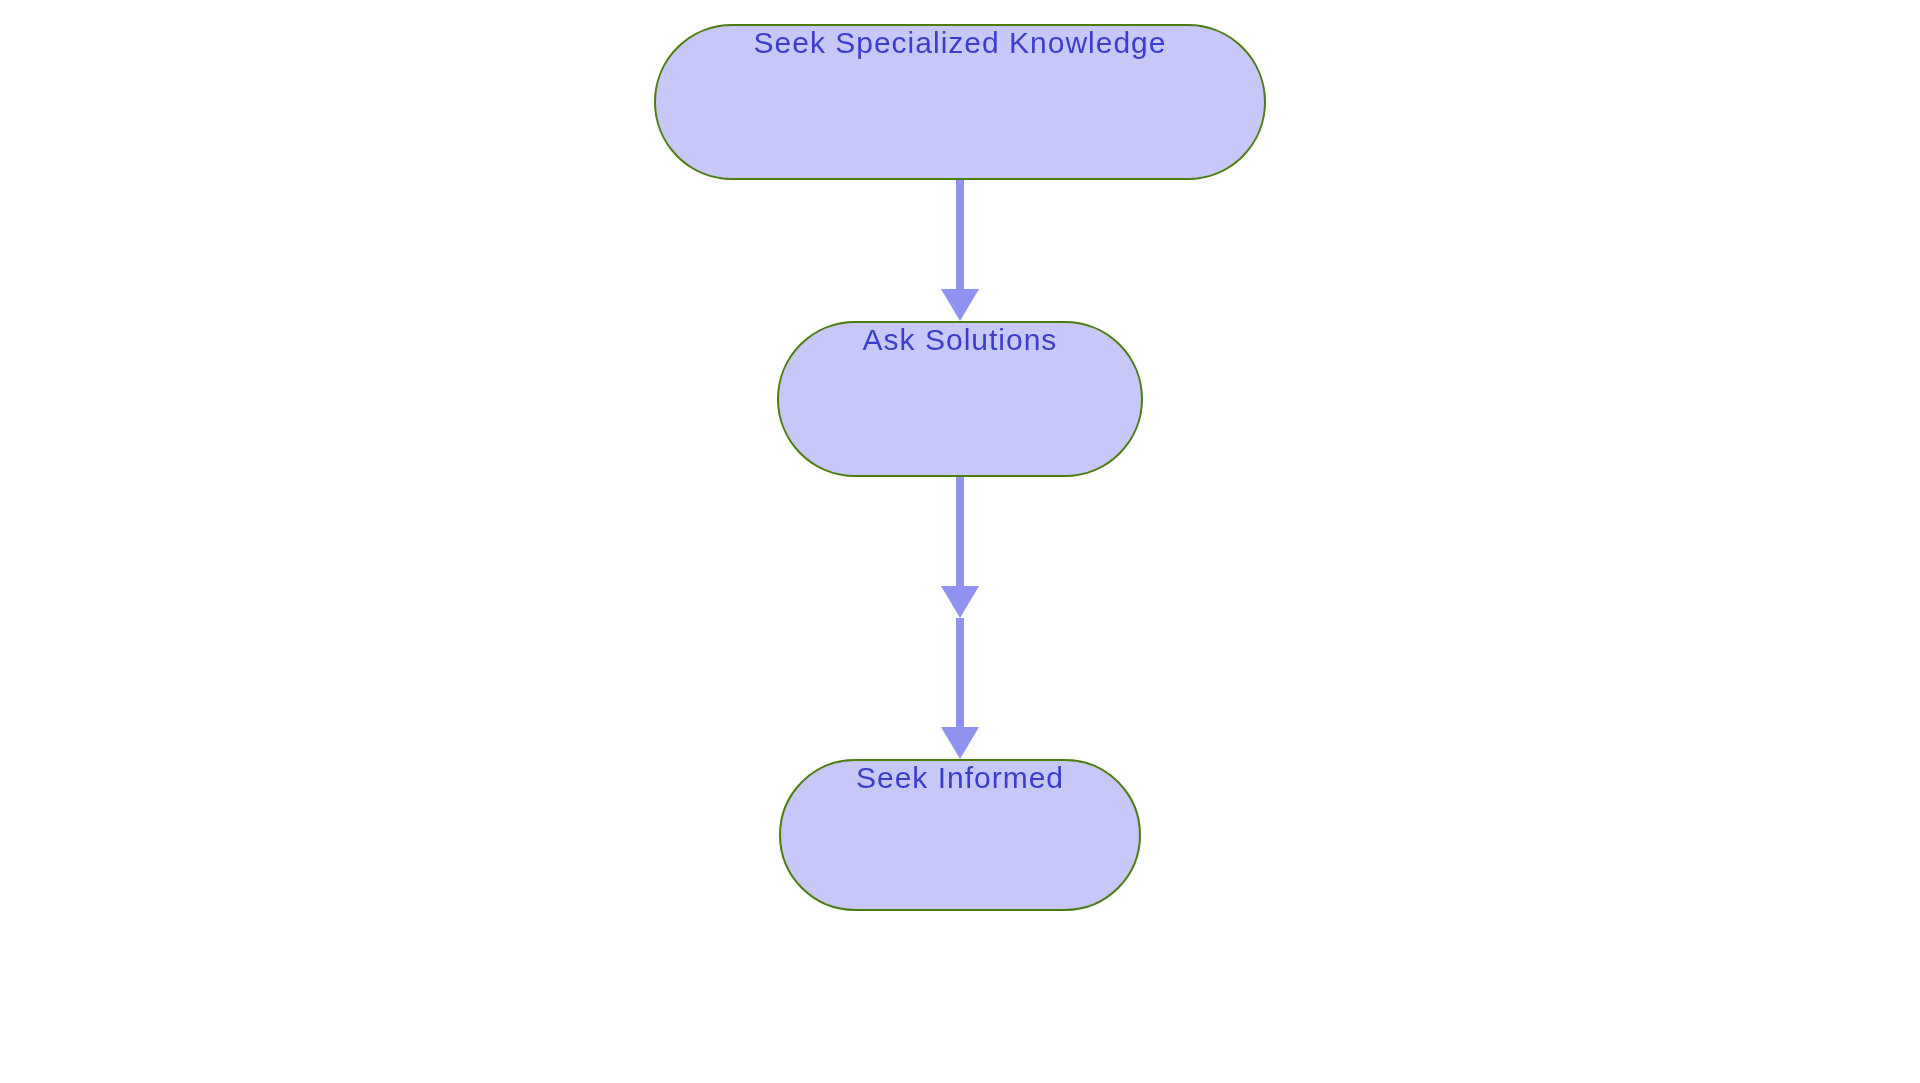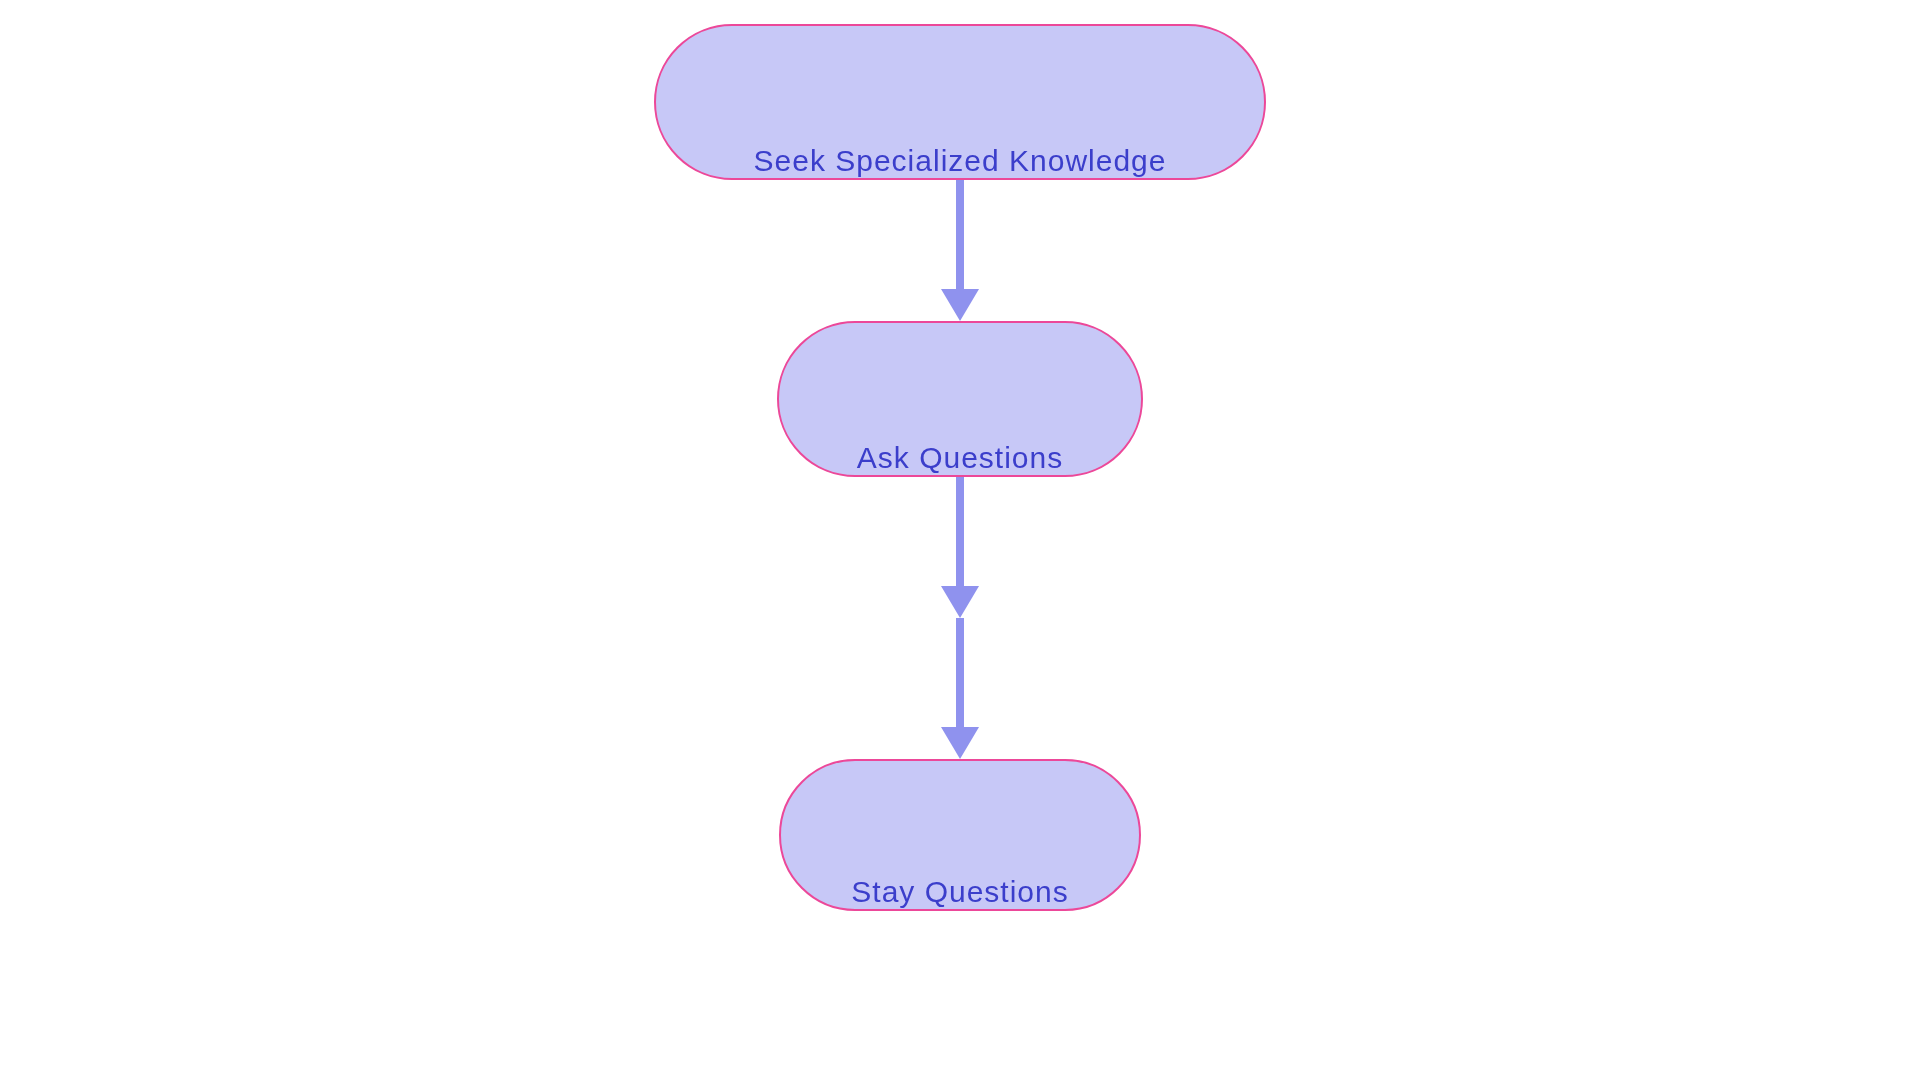--- a/index.html
+++ b/index.html
@@ -22,23 +22,23 @@
     width: 1920px;
     display: flex;
     flex-direction: column;
     align-items: center;
   }
   .node {
     box-sizing: border-box;
     height: 156px;
     border-radius: 80px;
     background: #c7c8f7;
-    border: 2px solid #ec4899;
+    border: 2px solid #4d7c0f;
     display: flex;
-    align-items: flex-end;
+    align-items: flex-start;
     justify-content: center;
     color: #3b3ecb;
     font-size: 30px;
     letter-spacing: 1px;
     text-align: center;
     flex: 0 0 auto;
   }
   .node.w-lg1 { width: 612px; }
   .node.w-sm1 { width: 366px; }
   .node.w-lg2 { width: 594px; }
@@ -73,32 +73,32 @@
     <div class="node w-lg1">
       <span>Seek Specialized Knowledge</span>
     </div>
 
     <div class="arrow">
       <div class="stem"></div>
       <div class="head"></div>
     </div>
 
     <div class="node w-sm1">
-      <span>Ask Questions</span>
+      <span>Ask Solutions</span>
     </div>
 
     <div class="arrow">
       <div class="stem"></div>
       <div class="head"></div>
     </div>
 
 
     <div class="arrow">
       <div class="stem"></div>
       <div class="head"></div>
     </div>
 
     <div class="node w-sm2">
-      <span>Stay Questions</span>
+      <span>Seek Informed</span>
     </div>
 
   </div>
 </div>
 
 </body></html>

